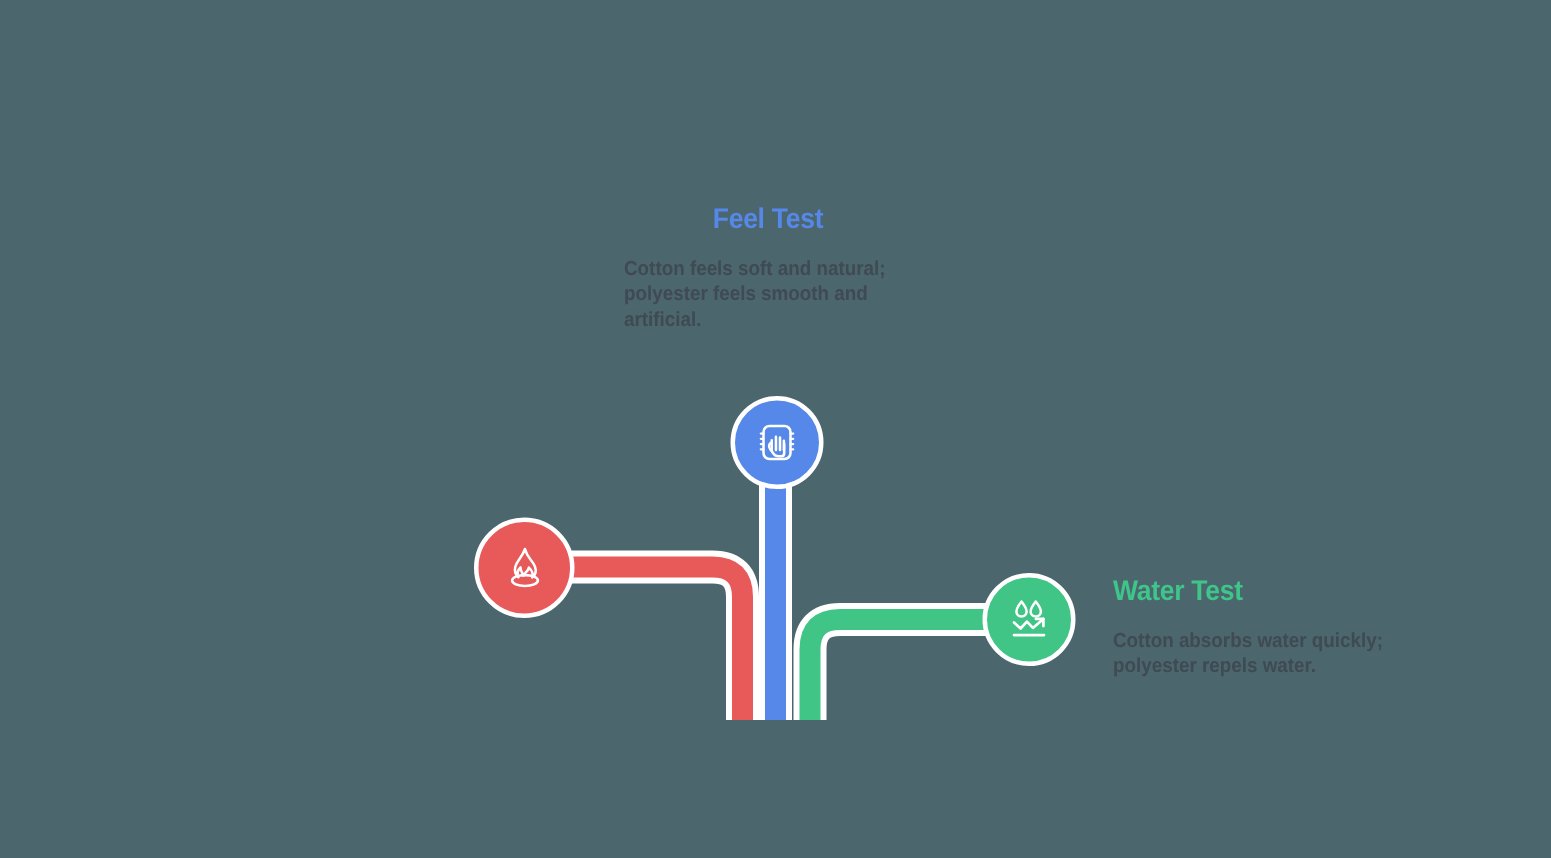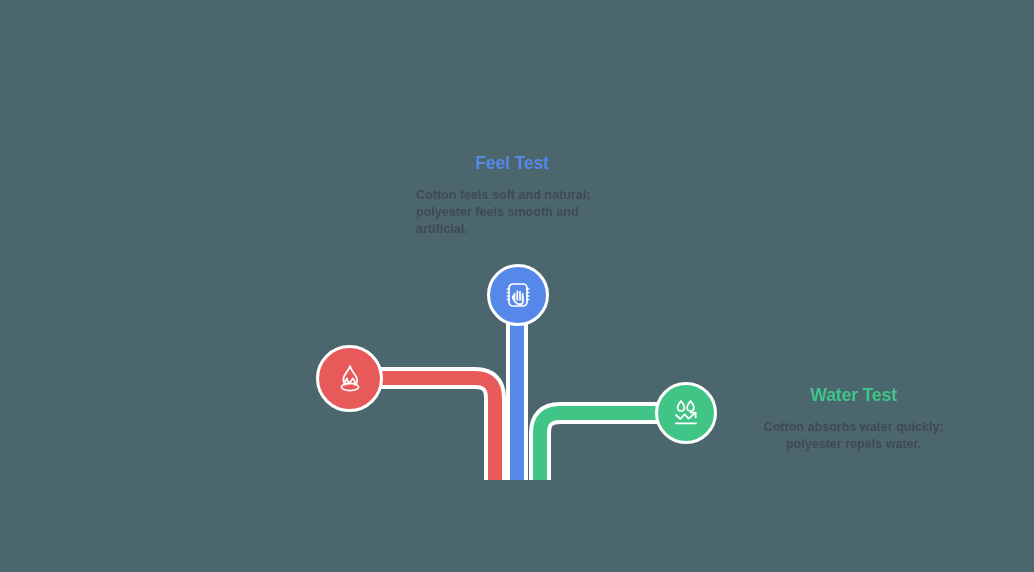--- a/index.html
+++ b/index.html
@@ -66,37 +66,37 @@
     left: 40px;
     top: 344px;
     width: 252px;
     text-align: right;
   }
   .block-burn .title { color: #f2615f; transform-origin: right center; }
   .block-burn .desc  { transform-origin: right center; }
 
   .block-feel {
     left: 416px;
-    top: 152px;
+    top: 136px;
     width: 210px;
     text-align: left;
   }
   .block-feel .title {
     color: #5588e8;
     text-align: center;
     width: 192px;
     transform-origin: center center;
   }
   .block-feel .desc { transform-origin: left center; }
 
   .block-water {
     left: 742px;
     top: 384px;
     width: 240px;
-    text-align: center;
+    text-align: left;
   }
   .block-water .title { color: #3ec58a; transform-origin: left center; }
   .block-water .desc  { transform-origin: left center; }
 </style>
 </head>
 <body>
 
 <div id="stage">
 
   <svg class="pipes" viewBox="0 0 1034 572" xmlns="http://www.w3.org/2000/svg">

